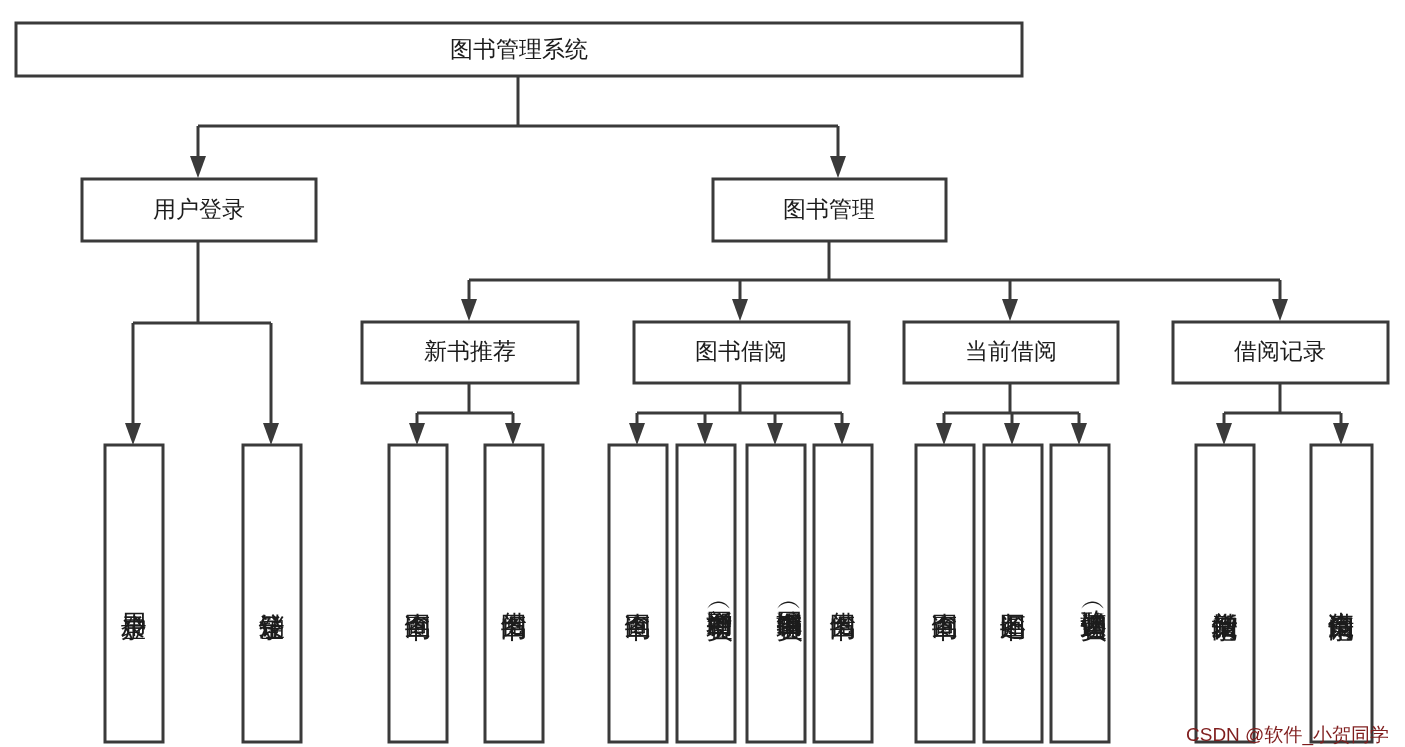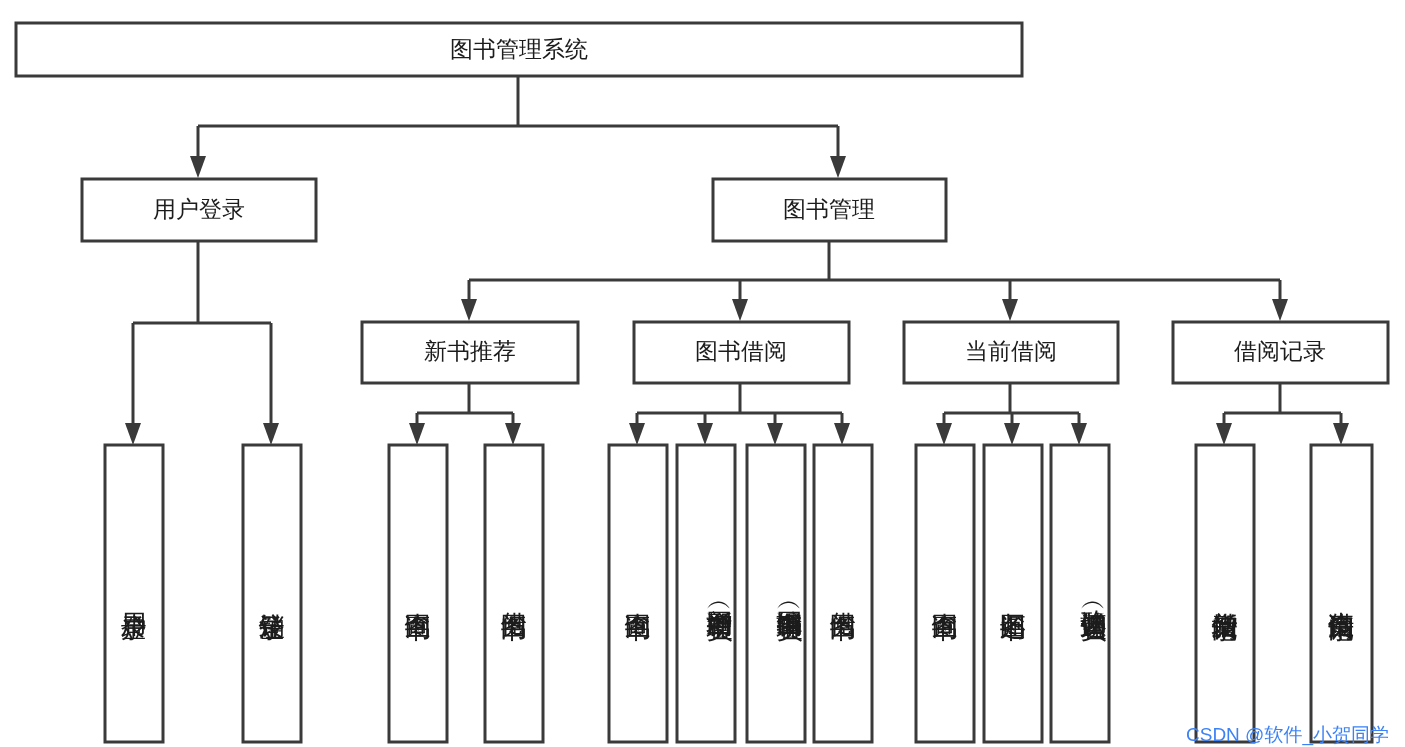--- a/index.html
+++ b/index.html
@@ -61,21 +61,21 @@
     justify-content: center;
     white-space: nowrap;
     pointer-events: none;
   }
   .watermark {
     position: absolute;
     left: 1186px;
     top: 714px;
     font-family: "Liberation Sans", "DejaVu Sans", sans-serif;
     font-size: 19px;
-    color: #3b82f6;
+    color: #7f1d1d;
     white-space: nowrap;
   }
 </style>
 </head>
 <body>
 
 <div id="stage">
 
   <svg id="diagram-svg" viewBox="0 0 1405 747">
 

